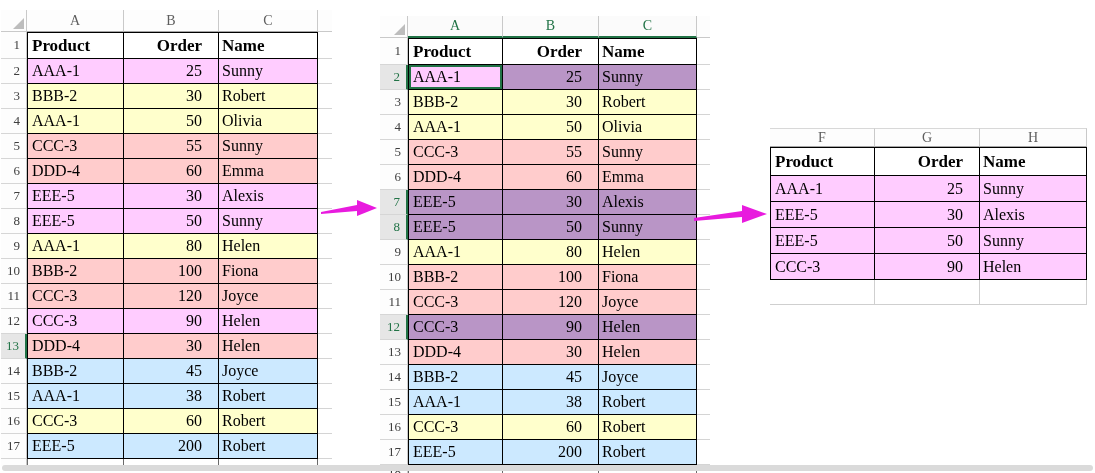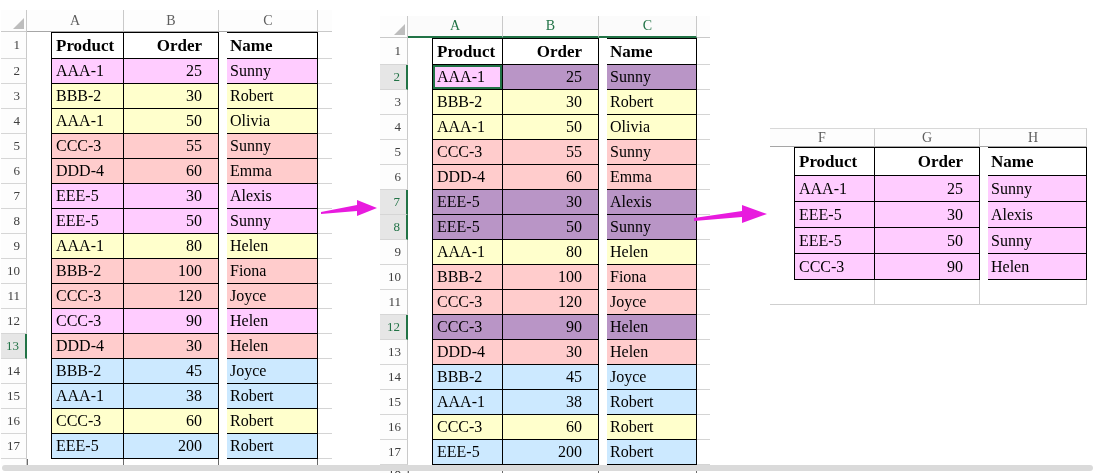--- a/index.html
+++ b/index.html
@@ -24,25 +24,25 @@
   .rh.partial{align-items:flex-start;overflow:hidden;border-bottom:none;line-height:14px;}
 
   
   .corner{position:relative;background:#fdfdfd;border-right:1px solid #c9c9c9;border-bottom:1px solid #c9c9c9;}
   .tri{position:absolute;right:2px;bottom:2px;width:0;height:0;
        border-left:11px solid transparent;border-bottom:11px solid #bdbdbd;}
 
   
   .c{display:flex;align-items:center;font-size:16px;color:#000;background:#fff;
      border-right:1px solid #000;border-bottom:1px solid #000;overflow:hidden;white-space:nowrap;}
-  .c.first{border-left:1px solid #000;margin-left:24px;}
+  .c.first{border-left:1px solid #000;}
   .c.hdr{border-top:1px solid #000;font-weight:bold;font-size:17px;background:#fff;}
   .col0{padding-left:4px;}
   .col1{justify-content:flex-end;padding-right:16px;}
-  .col2{padding-left:3px;margin-left:8px;}
+  .col2{padding-left:3px;}
 
   .f-pink{background:var(--pink);}
   .f-yellow{background:var(--yellow);}
   .f-salmon{background:var(--salmon);}
   .f-blue{background:var(--blue);}
   .f-sel{background:var(--purple);}
   .active{box-shadow:inset 0 0 0 2px var(--green);}
 
   
   .stubc{border-bottom:1px solid #d4d4d4;}

